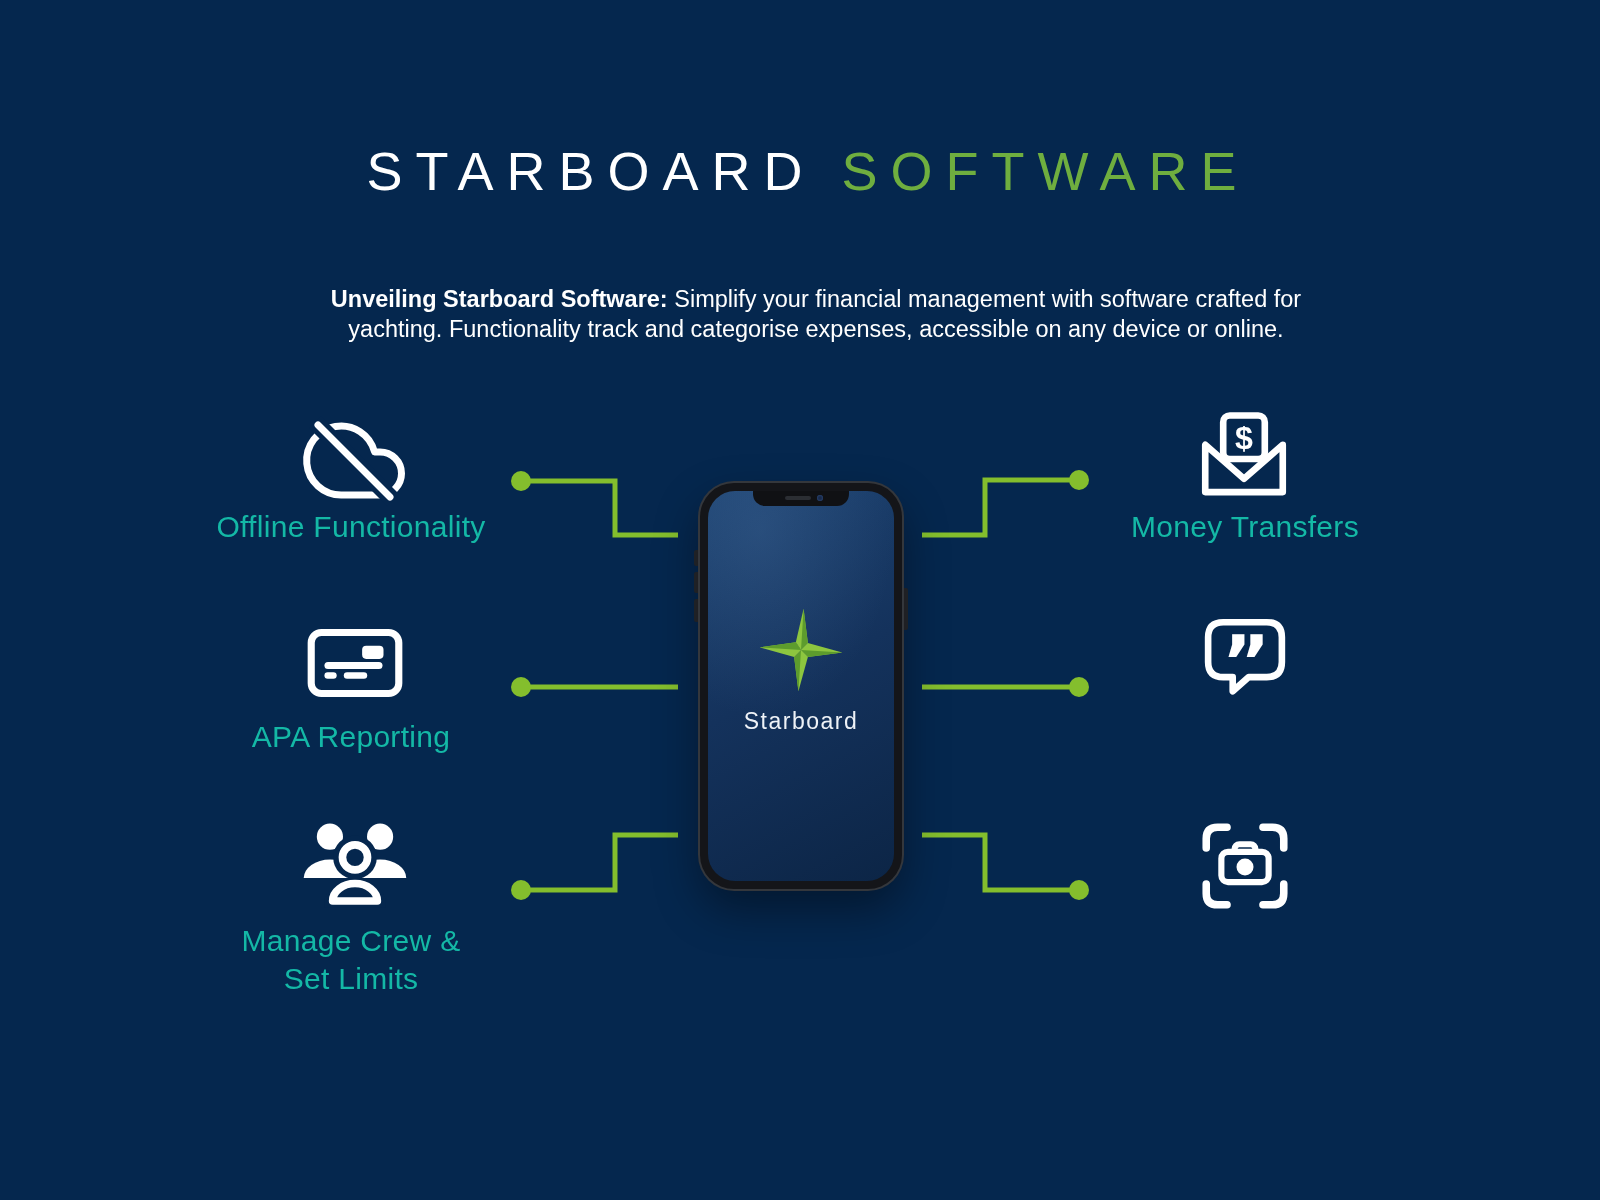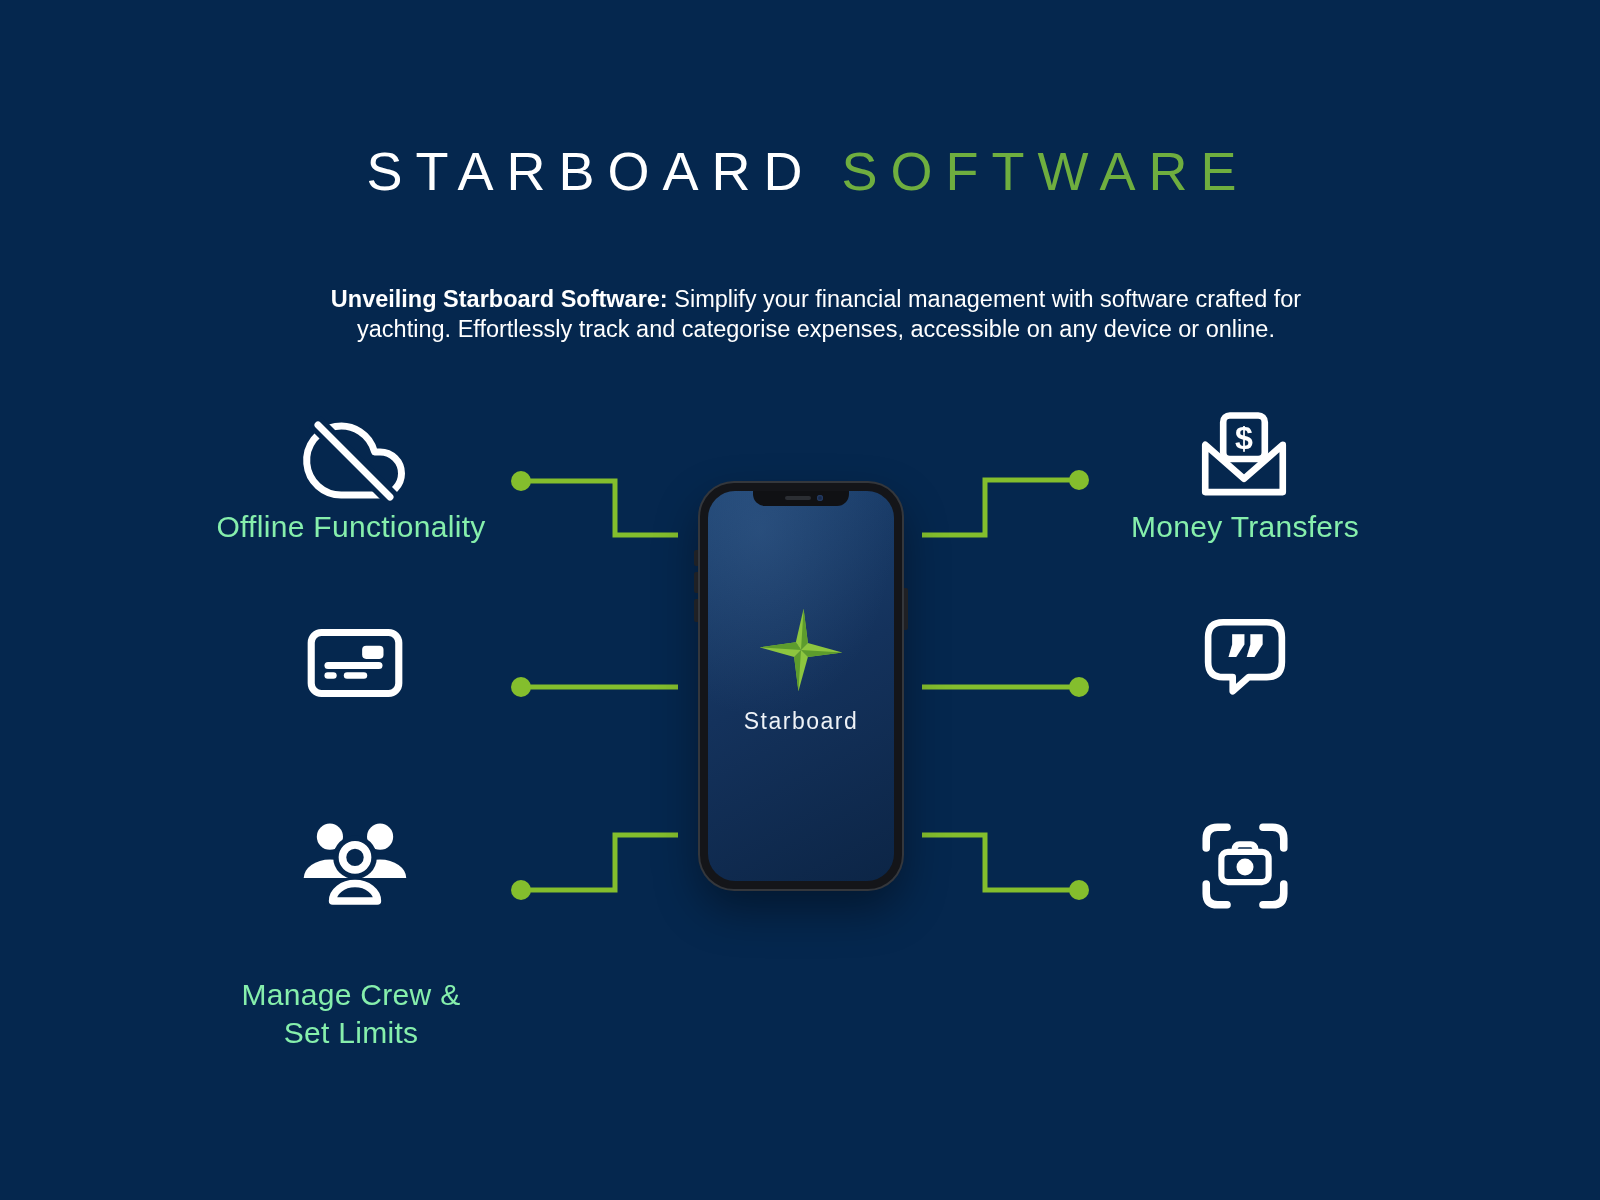--- a/index.html
+++ b/index.html
@@ -18,21 +18,21 @@
   .intro{
     position:absolute;top:268px;left:175px;width:1250px;text-align:center;
     font-size:23.5px;line-height:30px;font-weight:400;color:#ffffff;margin:16px;
   }
   .intro b{font-weight:700;}
   
   .icon-box{position:absolute;}
   .icon-box svg{display:block;}
   .feature-label{
     position:absolute;width:420px;text-align:center;font-size:30px;line-height:38px;
-    font-weight:400;color:#86efac;white-space:pre-line;letter-spacing:.3px;
+    font-weight:400;color:#14b8a6;white-space:pre-line;letter-spacing:.3px;
   }
   
   .connectors{position:absolute;left:0;top:0;}
   
   .side-btn{position:absolute;background:#26282d;border-radius:2px;width:8px;}
   .phone{
     position:absolute;left:700px;top:483px;width:202px;height:406px;
     background:#141519;border-radius:34px;
     box-shadow:0 0 0 2px #34373c, 0 20px 45px rgba(0,0,0,.40);
   }
@@ -61,21 +61,21 @@
     font-size:23px;font-weight:300;letter-spacing:1.5px;color:#eef2f7;
   }
 </style>
 </head>
 <body>
 
 <div class="canvas">
 
   <h1 class="title"><span class="t-white">STARBOARD</span><span class="t-green">SOFTWARE</span></h1>
 
-  <p class="intro"><b>Unveiling Starboard Software:</b> <span>Simplify your financial management with software crafted for</span><br><span>yachting. Effortlessly track and categorise expenses, accessible on any device or online.</span></p>
+  <p class="intro"><b>Unveiling Starboard Software:</b> <span>Simplify your financial management with software crafted for</span><br><span>yachting. Functionality track and categorise expenses, accessible on any device or online.</span></p>
 
   <svg class="connectors" width="1600" height="1200" viewBox="0 0 1600 1200">
     <g stroke="#84BE2D" stroke-width="5" fill="none">
       <polyline points="521,481 615,481 615,535 678,535"></polyline>
       <line x1="521" y1="687" x2="678" y2="687"></line>
       <polyline points="521,890 615,890 615,835 678,835"></polyline>
       <polyline points="1079,480 985,480 985,535 922,535"></polyline>
       <line x1="922" y1="687" x2="1079" y2="687"></line>
       <polyline points="1079,890 985,890 985,835 922,835"></polyline>
     </g>
@@ -100,34 +100,35 @@
 
   <div class="icon-box" style="left:299px;top:607px;">
     <svg width="112" height="112" viewBox="0 0 110 110">
       <rect x="12" y="25" width="86" height="60" rx="10" fill="none" stroke="#fff" stroke-width="7"></rect>
       <rect x="62" y="38" width="21" height="13" rx="4" fill="#fff"></rect>
       <rect x="25" y="54" width="57" height="7" rx="3.5" fill="#fff"></rect>
       <rect x="25" y="64" width="12" height="6.5" rx="3.2" fill="#fff"></rect>
       <rect x="44" y="64" width="23" height="6.5" rx="3.2" fill="#fff"></rect>
     </svg>
   </div>
+  <div class="feature-label" style="left:141px;top:718px;">APA Reporting</div>
 
   <div class="icon-box" style="left:295px;top:810px;">
     <svg width="120" height="110" viewBox="0 0 110 100">
       <circle cx="32" cy="24" r="12" fill="#fff"></circle>
       <path d="M8 62 a24 17 0 0 1 48 0 z" fill="#fff"></path>
       <circle cx="78" cy="24" r="12" fill="#fff"></circle>
       <path d="M54 62 a24 17 0 0 1 48 0 z" fill="#fff"></path>
       <circle cx="55" cy="43" r="20" fill="#05274E"></circle>
       <path d="M27 84 a28 21 0 0 1 56 0 v5 h-56 z" fill="#05274E"></path>
       <circle cx="55" cy="43" r="11.5" fill="#05274E" stroke="#fff" stroke-width="7"></circle>
       <path d="M34.5 83 a20.5 16 0 0 1 41 0 z" fill="#05274E" stroke="#fff" stroke-width="7" stroke-linejoin="round"></path>
     </svg>
   </div>
-  <div class="feature-label" style="left:141px;top:976px;">Manage Crew &amp;
+  <div class="feature-label" style="left:141px;top:922px;">Manage Crew &amp;
 Set Limits</div>
 
   <div class="icon-box" style="left:1192px;top:407px;">
     <svg width="104" height="104" viewBox="0 0 110 110">
       <rect x="33" y="9" width="44" height="46" rx="7" fill="#05274E" stroke="#fff" stroke-width="7"></rect>
       <text x="55" y="44" text-anchor="middle" font-size="34" font-weight="bold" font-family="Liberation Sans, sans-serif" fill="#fff">$</text>
       <path d="M14 40 V90 H96 V40 L55 76 Z" fill="#05274E" stroke="#fff" stroke-width="7" stroke-linejoin="round" stroke-linecap="round"></path>
     </svg>
   </div>
   <div class="feature-label" style="left:1035px;top:508px;text-align:center;">Money Transfers</div>

